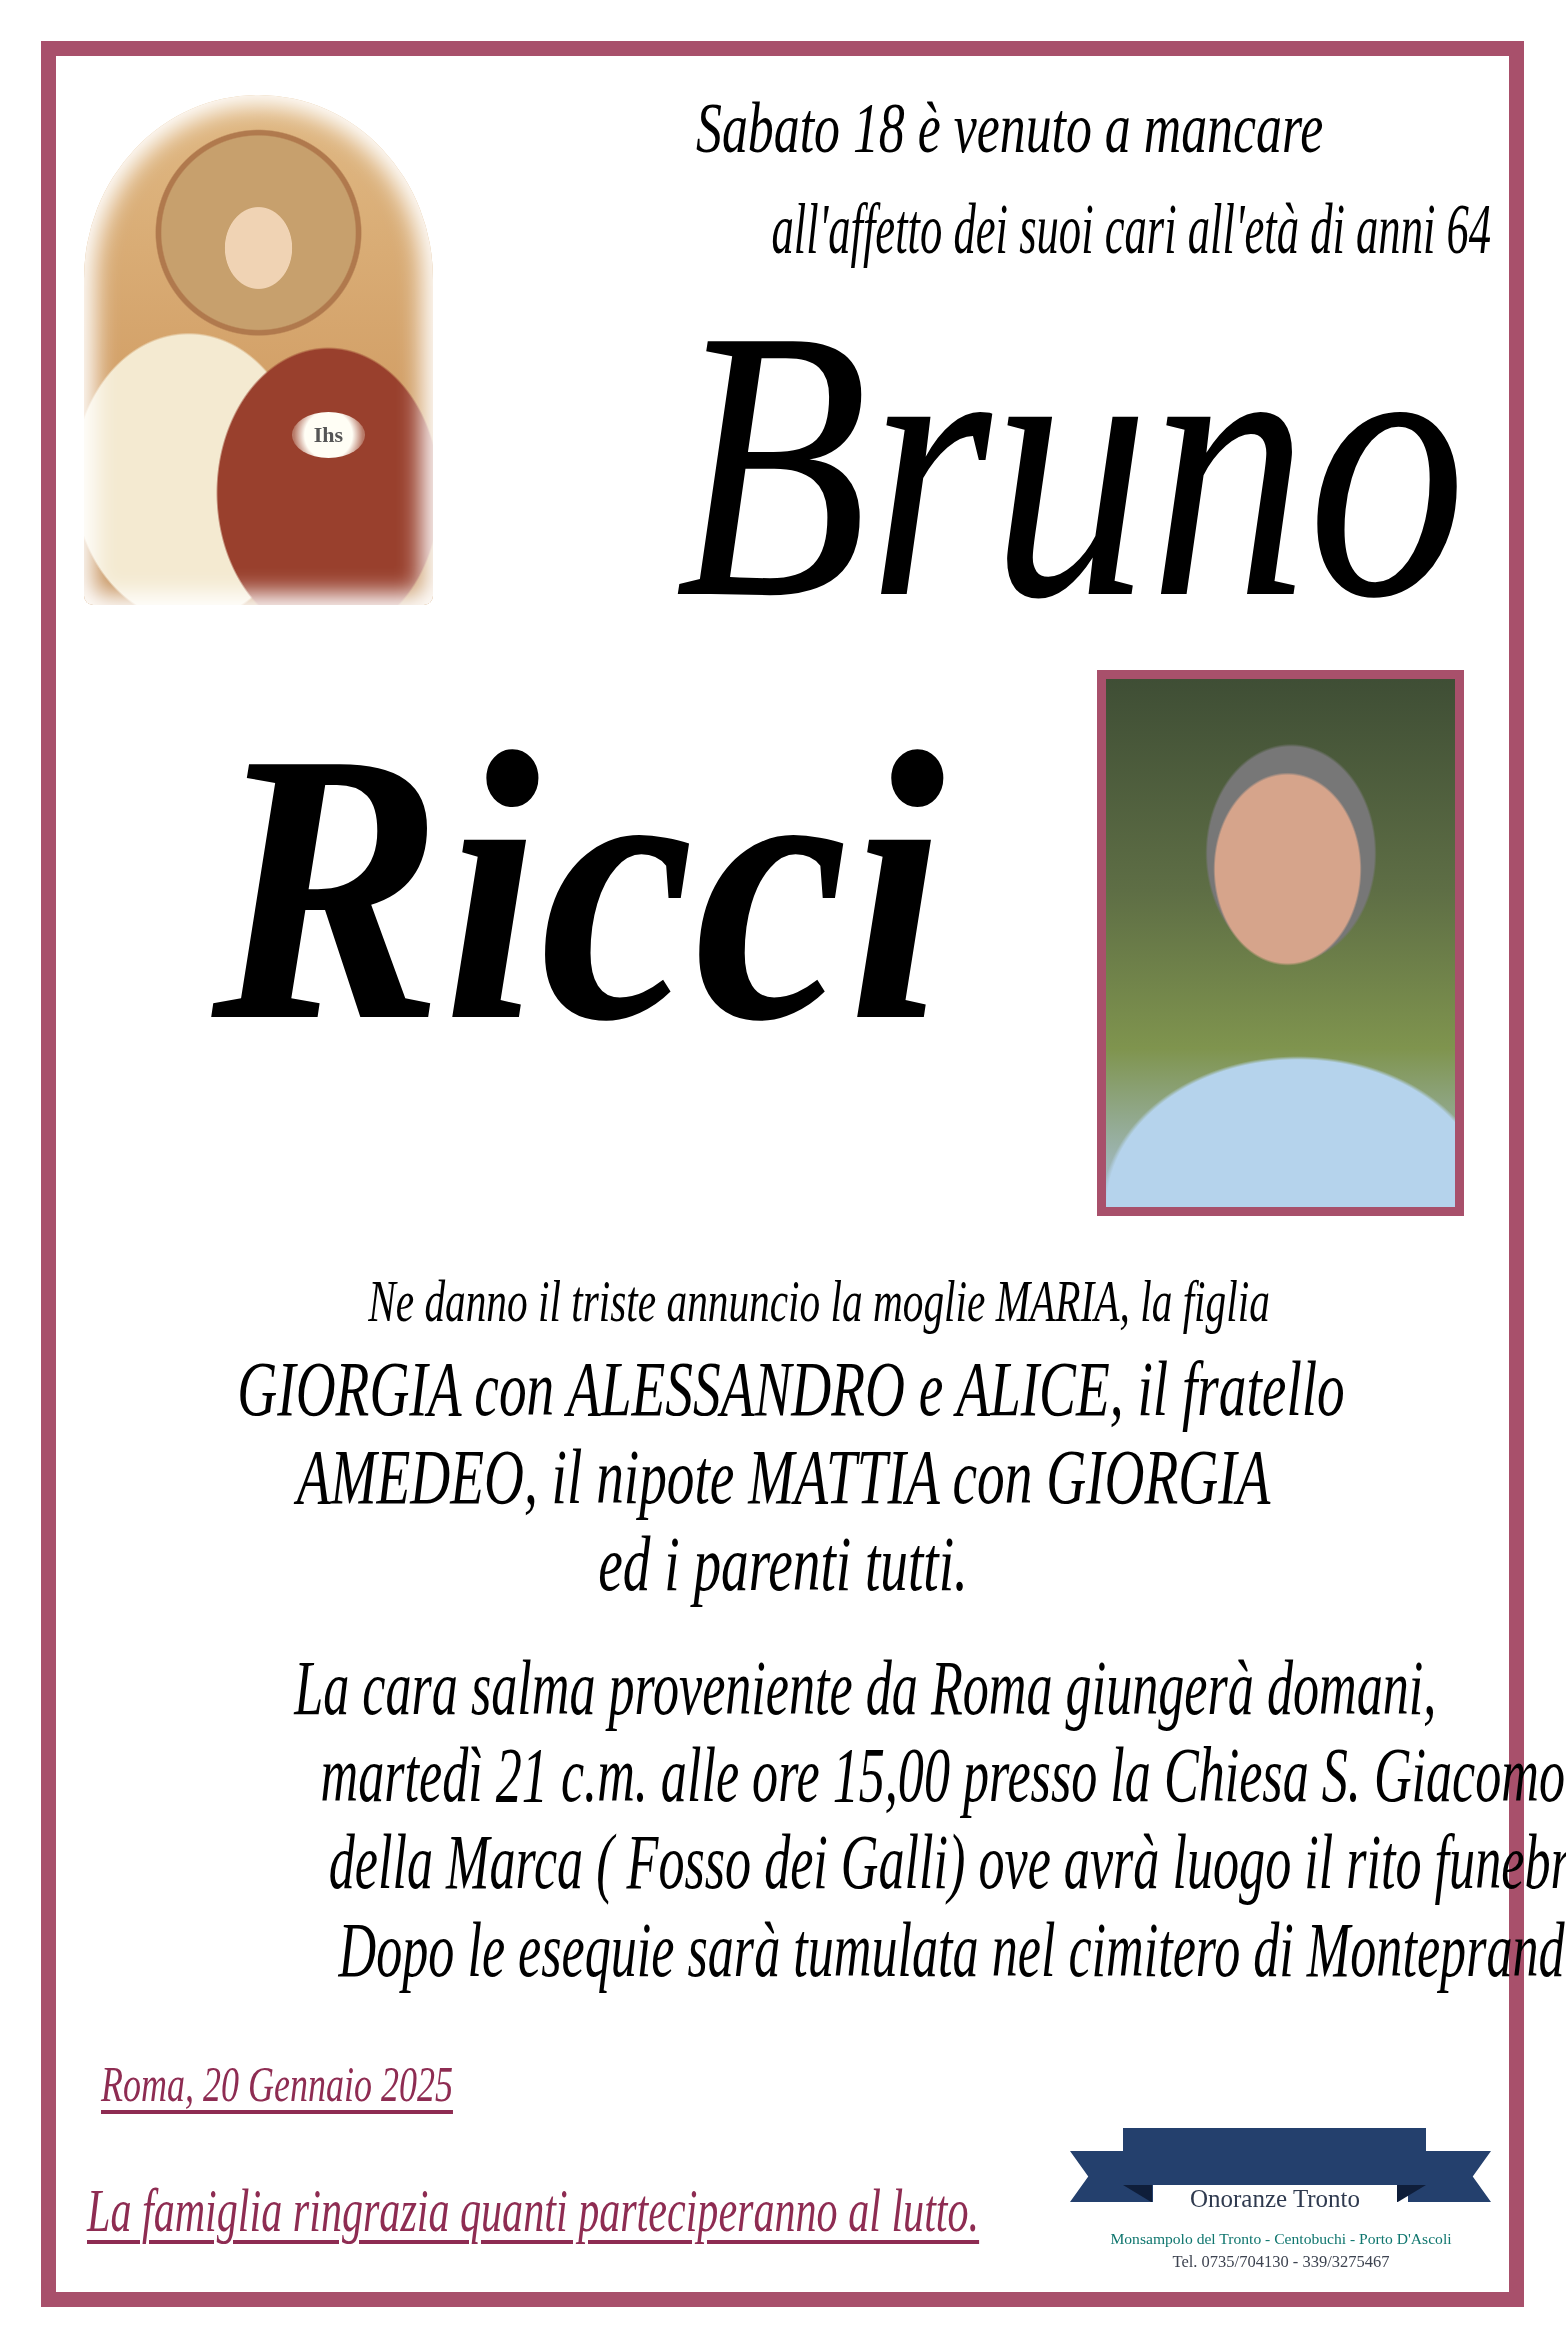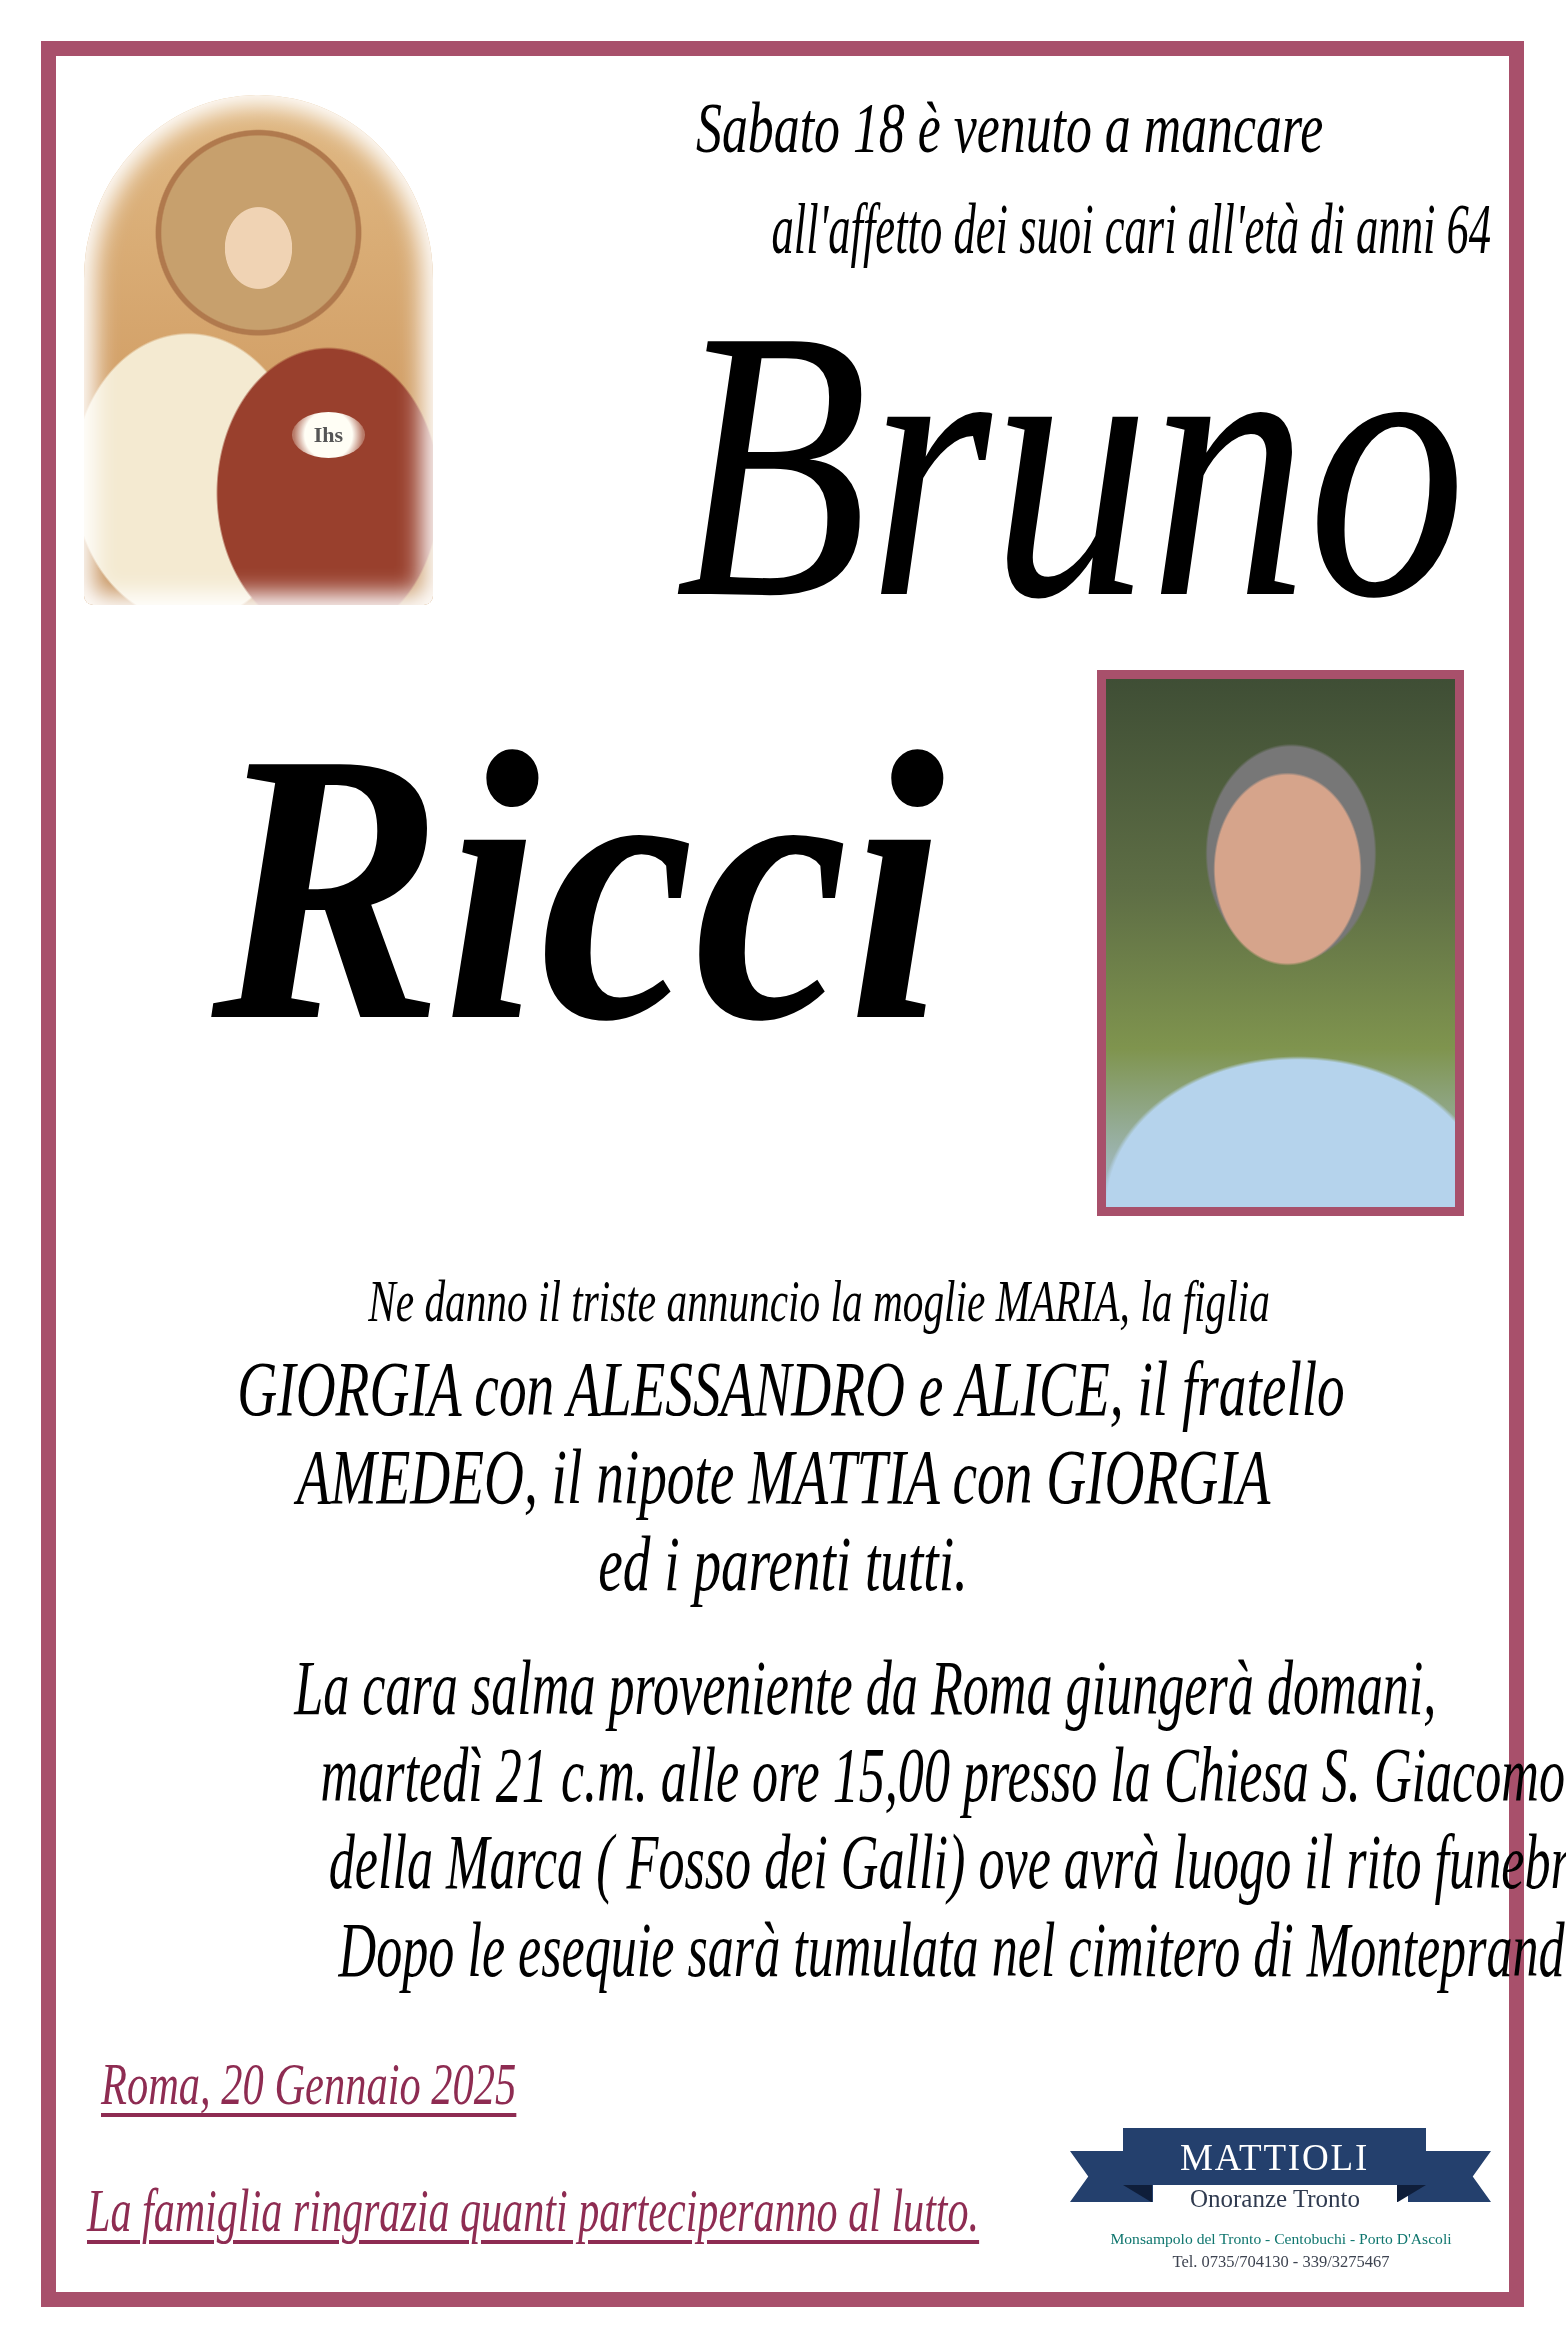--- a/index.html
+++ b/index.html
@@ -83,33 +83,32 @@
 <div class="line" style="top:1731px;font-size:79px;line-height:87px;">
   <span class="cond" style="transform:scaleX(0.66);">martedì 21 c.m. alle ore 15,00 presso la Chiesa S. Giacomo</span>
 </div>
 <div class="line" style="top:1818px;font-size:79px;line-height:87px;">
   <span class="cond" style="transform:scaleX(0.66);">della Marca ( Fosso dei Galli) ove avrà luogo il rito funebre.</span>
 </div>
 <div class="line" style="top:1906px;font-size:79px;line-height:87px;">
   <span class="cond" style="transform:scaleX(0.66);">Dopo le esequie sarà tumulata nel cimitero di Monteprandone.</span>
 </div>
 
-<div class="line" style="left:101px;width:478px;top:2048px;font-size:59px;line-height:73px;text-align:left;">
+<div class="line" style="left:101px;width:478px;top:2048px;font-size:50px;line-height:73px;text-align:left;">
   <span class="cond maroon" style="transform:scaleX(0.72);transform-origin:left center;">Roma, 20 Gennaio 2025</span>
 </div>
 
 <div class="line" style="left:87px;width:955px;top:2176px;font-size:61px;line-height:70px;text-align:left;">
   <span class="cond maroon" style="transform:scaleX(0.69);transform-origin:left center;">La famiglia ringrazia quanti parteciperanno al lutto.</span>
 </div>
 
 <div class="logo">
   <div class="ribbon-left"></div>
   <div class="ribbon-right"></div>
   <div class="ribbon-fold-l"></div>
   <div class="ribbon-fold-r"></div>
   <div class="ribbon-main"></div>
   <div class="ribbon-sub-bg"></div>
-  <div class="logo-title">MATTIOLI</div>
   <div class="logo-sub">Onoranze Tronto</div>
   <div class="logo-loc">Monsampolo del Tronto  -  Centobuchi  -  Porto D'Ascoli</div>
   <div class="logo-tel">Tel. 0735/704130 - 339/3275467</div>
 </div>
 
 
 </body></html>

